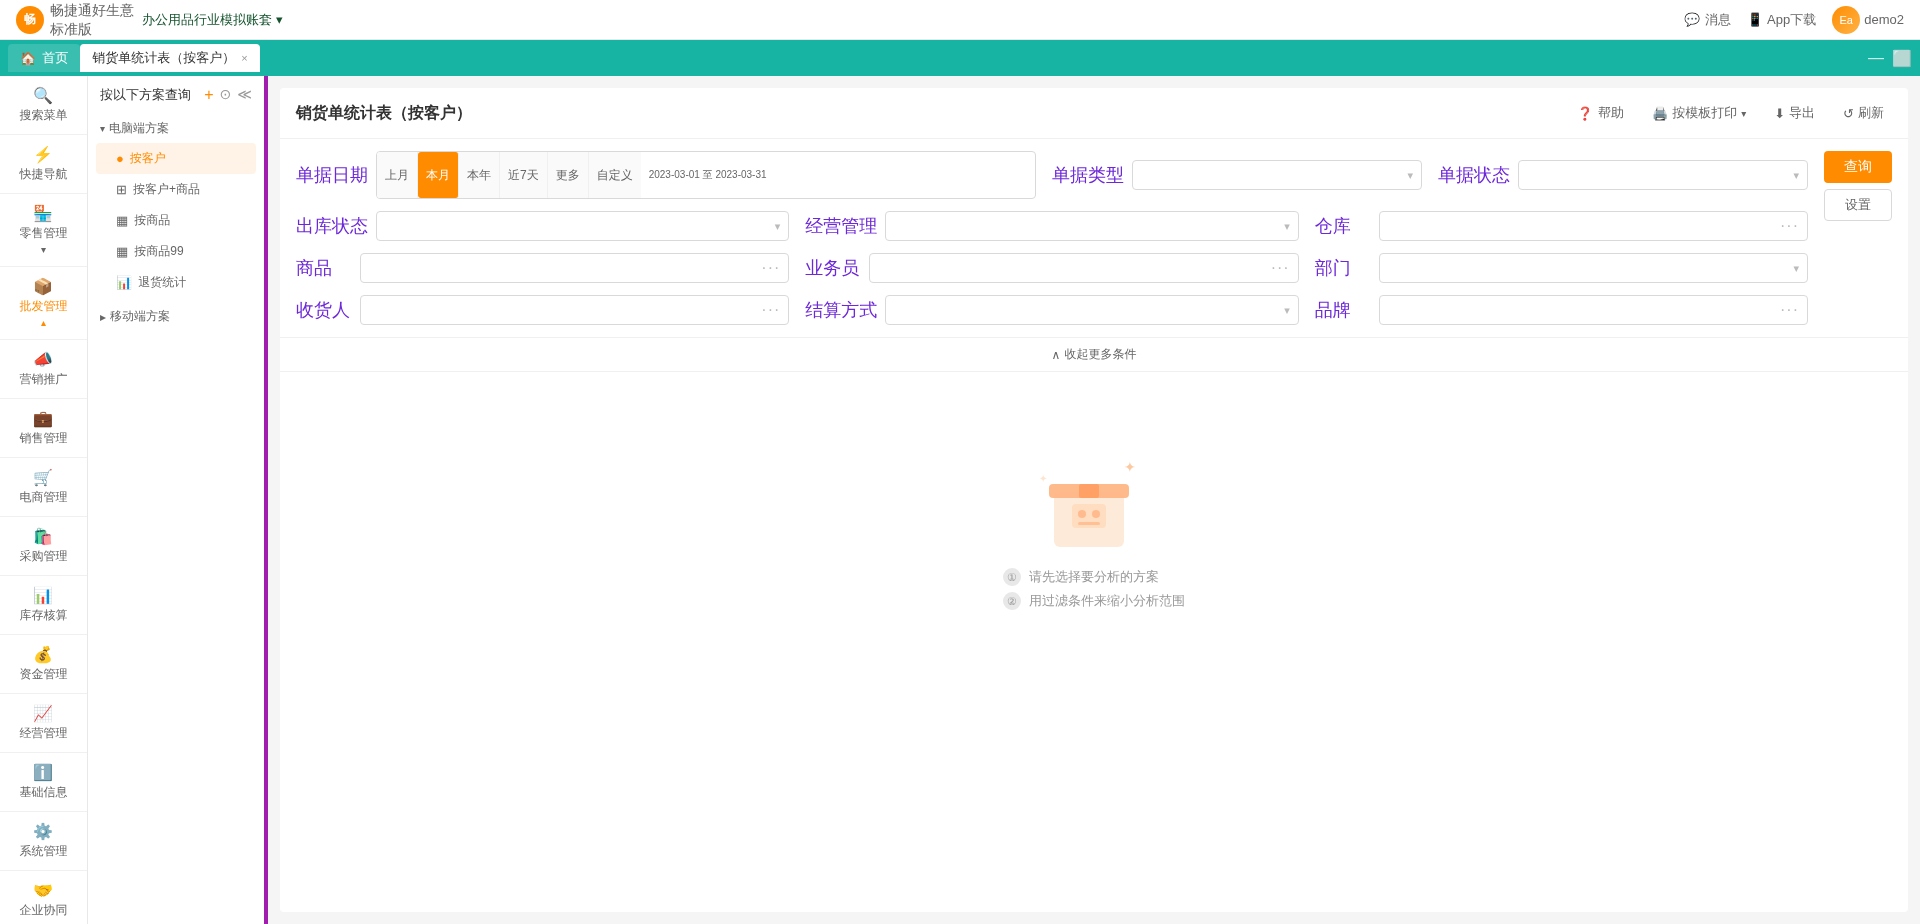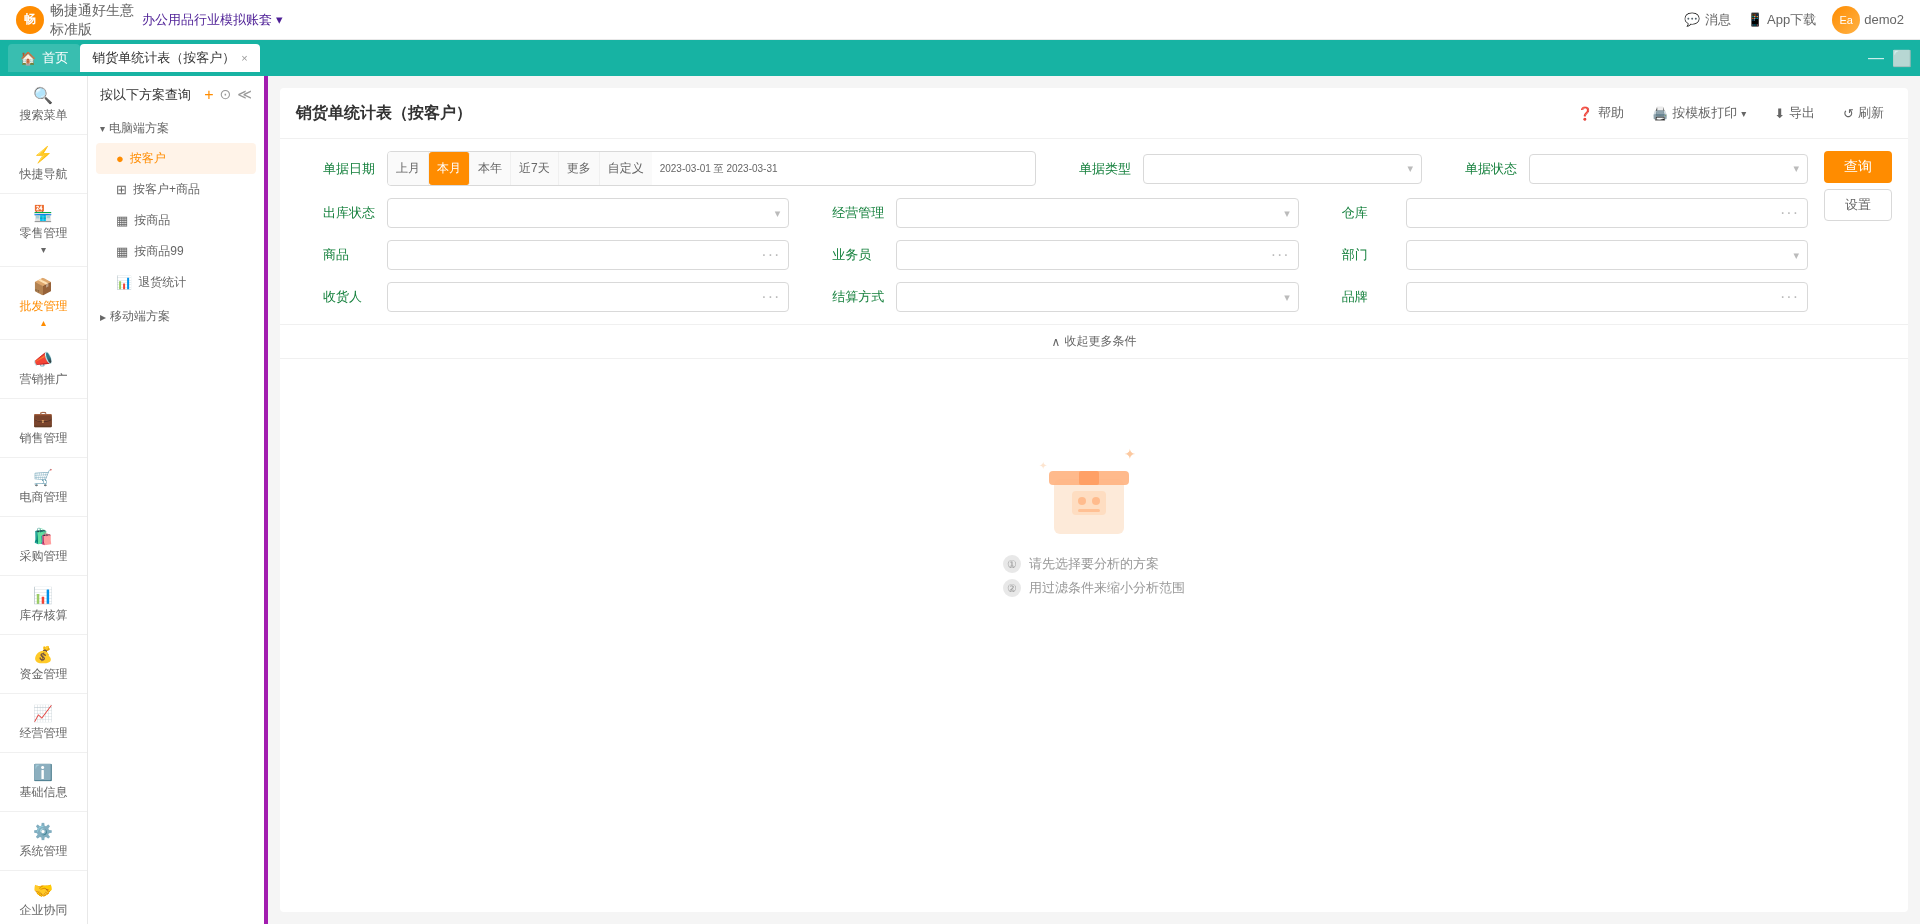--- a/index.html
+++ b/index.html
@@ -31,21 +31,21 @@
     .logo-icon {
       width: 28px; height: 28px;
       background: #ff8c00;
       border-radius: 50%;
       display: flex; align-items: center; justify-content: center;
       color: white; font-size: 12px; font-weight: bold;
     }
     .logo-text { font-size: 14px; color: #666; line-height: 1.3; }
     .biz-selector {
       display: flex; align-items: center; gap: 4px;
-      color: #4c1d95; font-size: 13px; cursor: pointer;
+      color: #14532d; font-size: 13px; cursor: pointer;
     }
     .top-header-right {
       display: flex; align-items: center; gap: 16px;
     }
     .header-btn {
       display: flex; align-items: center; gap: 4px;
       color: #666; font-size: 13px; cursor: pointer;
     }
     .avatar {
       width: 28px; height: 28px;
@@ -205,24 +205,23 @@
     .filter-row {
       display: flex; align-items: center; gap: 16px;
       margin-bottom: 12px;
     }
     .filter-row:last-of-type { margin-bottom: 0; justify-content: center; }
     .filter-item {
       display: flex; align-items: center; gap: 8px;
       flex: 1;
     }
     .filter-label {
-      font-size: 13px; color: #15803d;
+      font-size: 18px; color: #6d28d9;
       white-space: nowrap;
       min-width: 56px;
-      margin-left: 27px;
     }
     .filter-control {
       flex: 1;
       display: flex; align-items: center;
       border: 1px solid #d9d9d9;
       border-radius: 4px;
       height: 30px;
       padding: 0 8px;
       background: #fff;
       cursor: pointer;
@@ -232,21 +231,21 @@
       flex: 1; font-size: 13px; color: #999;
     }
     .filter-control .ctrl-arrow { color: #bbb; font-size: 11px; }
     .filter-control .ctrl-dots { color: #bbb; font-size: 16px; letter-spacing: 1px; }
 
     
     .date-filter {
       display: flex; align-items: center; gap: 0;
       border: 1px solid #d9d9d9;
       border-radius: 4px;
-      height: 35px;
+      height: 48px;
       overflow: hidden;
       flex: 1;
     }
     .date-btn {
       padding: 0 8px;
       height: 100%;
       display: flex; align-items: center;
       font-size: 12px; color: #666;
       cursor: pointer;
       border-right: 1px solid #f0f0f0;

